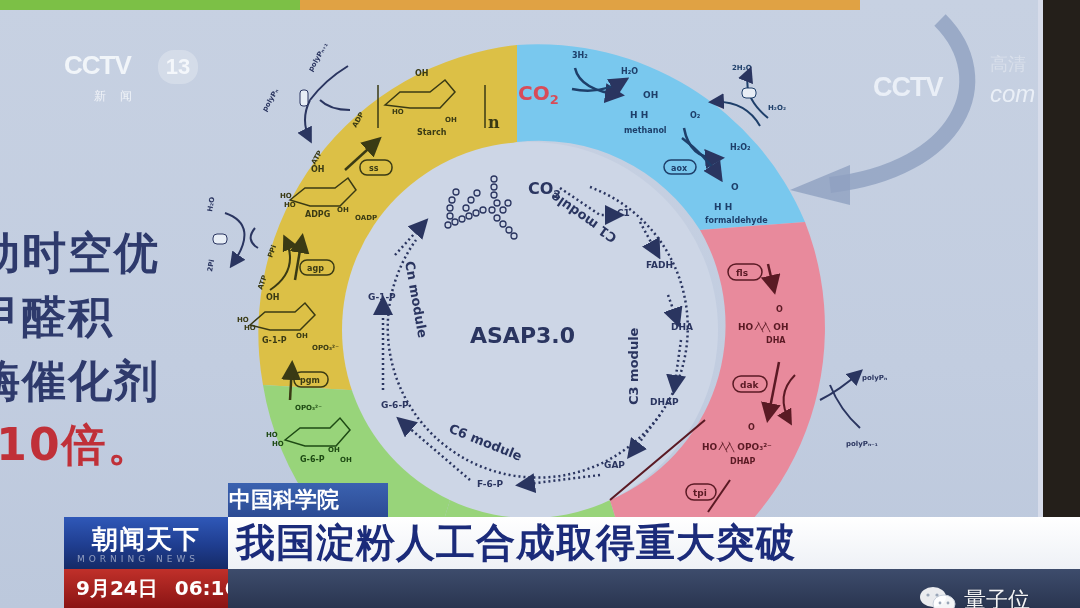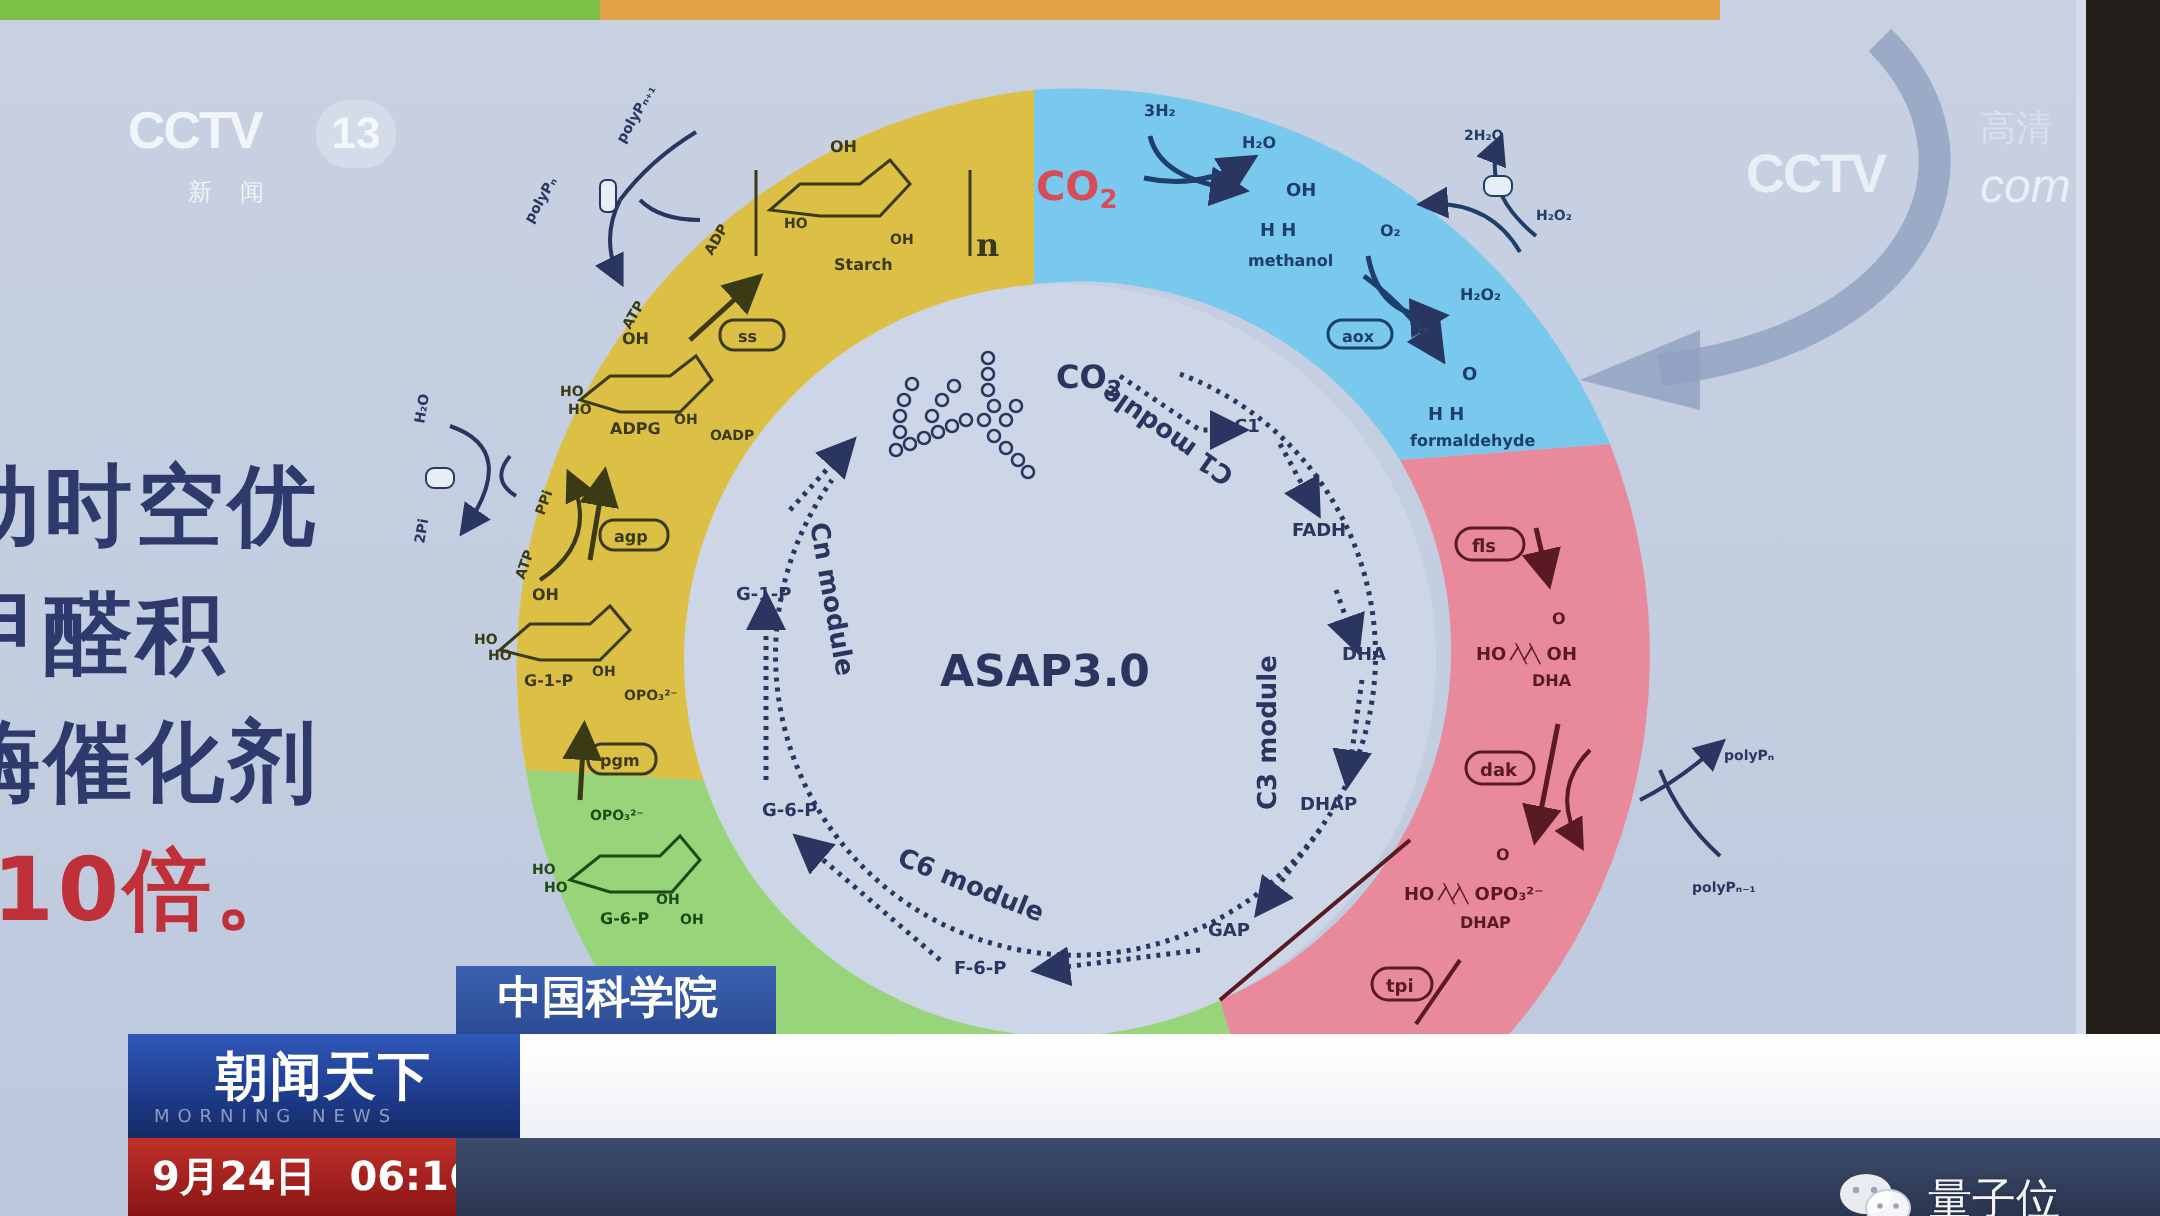--- a/index.html
+++ b/index.html
@@ -17,22 +17,22 @@
 
   .wm-cctv { position:absolute; left:873px; top:72px; color:rgba(240,244,250,.85); font-family:"Liberation Sans", sans-serif; font-weight:700; font-size:27px; letter-spacing:-1px; }
   .wm-com { position:absolute; left:990px; top:80px; color:rgba(240,244,250,.85); font-family:"Liberation Sans", sans-serif; font-size:24px;font-style:italic; }
   .wm-hd { position:absolute; left:990px; top:52px; color:rgba(220,226,236,.85); font-size:18px; }
 
   .side-text { position:absolute; left:0; top:224px; width:200px; }
   .side-line { height:64px; font-size:44px; font-weight:700; color:#2e3a6c; letter-spacing:2px; white-space:nowrap; margin-left:-24px; font-family:"DejaVu Sans", sans-serif; }
   .side-line.red { color:#c03038; }
 
   svg.diagram { position:absolute; left:0; top:0; }
-  .org-tag { position:absolute; left:228px; top:483px; width:160px; height:34px; background:linear-gradient(180deg,#3b62b0,#2c4b94); color:#fff; font-size:22px; font-weight:700; line-height:34px; padding-left:21px; }
-  .prog-name { position:absolute; left:64px; top:517px; width:196px; height:52px; background:linear-gradient(180deg,#2f58b8 0%,#1f3d8f 55%,#152a66 100%); color:#fff; font-size:26px; font-weight:700; text-align:center; line-height:44px; letter-spacing:1px; overflow:hidden; }
+  .org-tag { position:absolute; left:228px; top:483px; width:160px; height:34px; background:linear-gradient(180deg,#3b62b0,#2c4b94); color:#fff; font-size:22px; font-weight:700; line-height:34px; padding-left:1px; }
+  .prog-name { position:absolute; left:64px; top:517px; width:164px; height:52px; background:linear-gradient(180deg,#2f58b8 0%,#1f3d8f 55%,#152a66 100%); color:#fff; font-size:26px; font-weight:700; text-align:center; line-height:44px; letter-spacing:1px; overflow:hidden; }
   .prog-sub { position:absolute; left:64px; top:554px; width:148px; height:12px; color:rgba(255,255,255,.5); font-size:9px; letter-spacing:4px; text-align:center; }
   .headline-bar { position:absolute; left:228px; top:517px; width:852px; height:52px; background:linear-gradient(180deg,#ffffff,#eef1f6); }
   .headline { position:absolute; left:236px; top:518px; height:50px; color:#1b2b7a; font-size:39px; font-weight:700; line-height:50px; letter-spacing:1px; white-space:nowrap; }
   .date-box { position:absolute; left:64px; top:569px; width:164px; height:39px; background:linear-gradient(180deg,#c0302a,#8a1414); color:#fff; font-size:20px; font-weight:700; line-height:39px; padding-left:12px; white-space:nowrap; }
   .ticker-bar { position:absolute; left:228px; top:569px; width:852px; height:39px; background:linear-gradient(180deg,#3d4c6c,#2a3550); }
   .ticker { position:absolute; left:236px; top:569px; height:39px; color:#e8ecf4; font-size:21px; line-height:39px; white-space:nowrap; letter-spacing:1px; }
   .ticker .dot { margin:0 6px; }
 
   .wechat-wm { position:absolute; left:918px; top:540px; display:flex; align-items:center; gap:6px;margin-top:45px; }
   .wechat-text { color:rgba(255,255,255,.95); font-size:22px; text-shadow:0 0 2px rgba(0,0,0,.25); }
@@ -254,20 +254,21 @@
     <div class="side-line">甲醛积</div>
     <div class="side-line">酶催化剂</div>
     <div class="side-line red">-10倍。</div>
   </div>
 
   <div class="screen-edge"></div>
   <div class="right-dark"></div>
 
   <div class="org-tag">中国科学院</div>
   <div class="headline-bar"></div>
+  <div class="headline">我国淀粉人工合成取得重大突破</div>
   <div class="prog-name">朝闻天下</div>
   <div class="prog-sub">MORNING NEWS</div>
   <div class="date-box">
     <span>9月24日</span>
     <span style="margin-left:10px">06:16</span>
   </div>
   <div class="ticker-bar"></div>
 
   <div class="wechat-wm">
     <svg width="40" height="30" viewBox="0 0 40 30">

